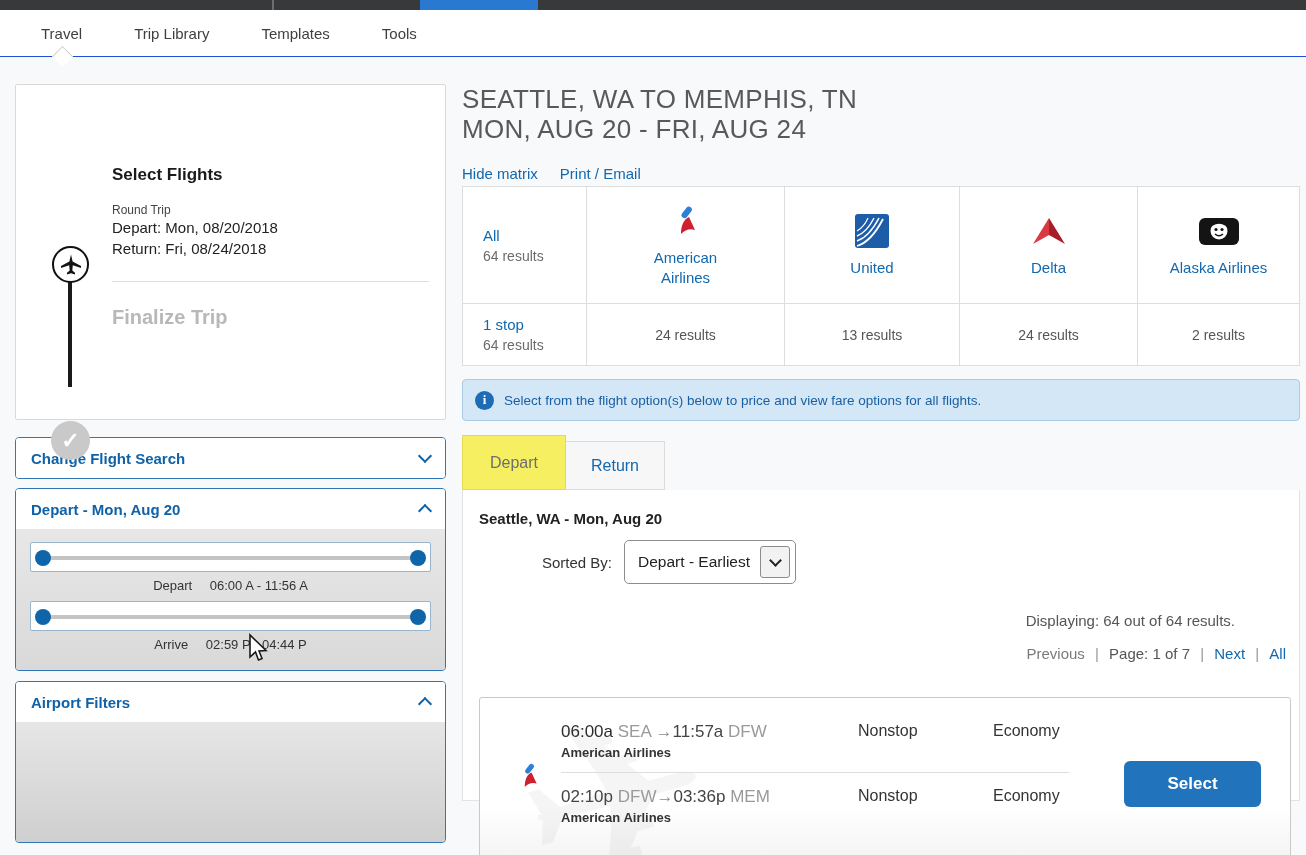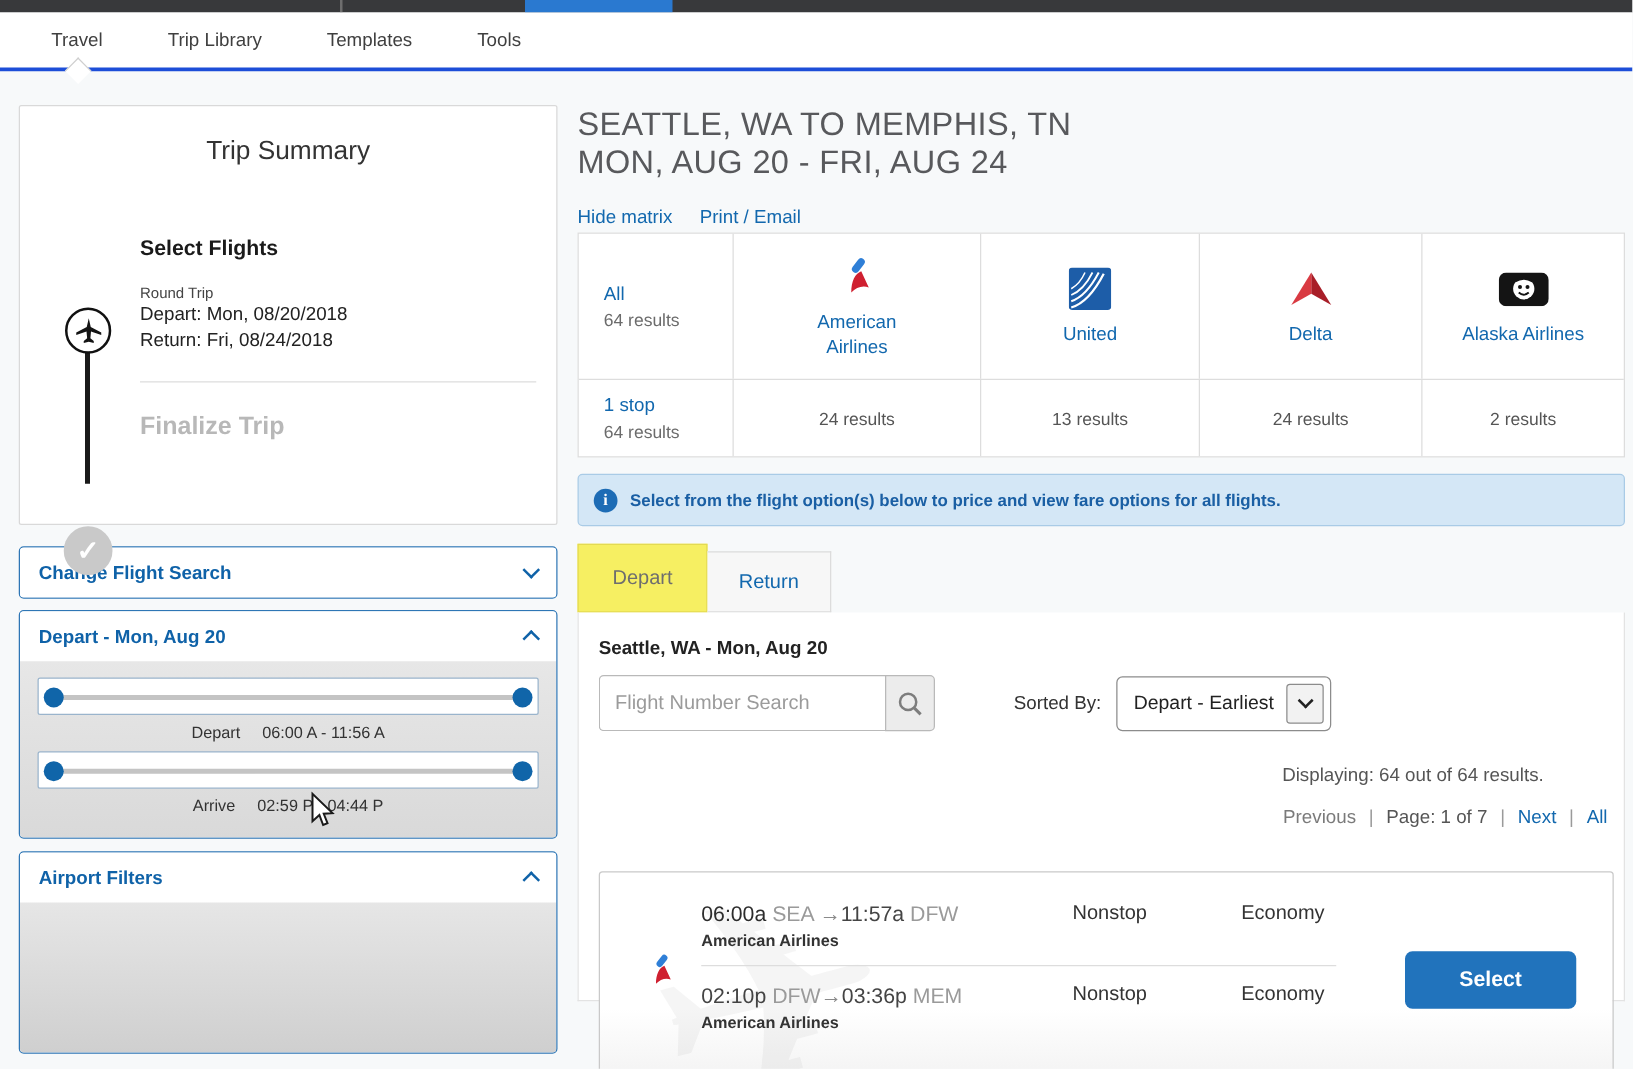--- a/index.html
+++ b/index.html
@@ -6,21 +6,21 @@
   html,body { width:1306px; height:855px; overflow:hidden; background:#f7f9fa;
               font-family:"Liberation Sans", sans-serif; position:relative; }
 
   
   .topbar { position:absolute; left:0; top:0; width:1306px; height:10px; background:#38393b; }
   .topbar .seg { position:absolute; left:420px; top:0; width:118px; height:10px; background:#2a79d0; }
   .topbar .tick { position:absolute; left:272px; top:0; width:2px; height:10px; background:#6e6e6e; }
 
   
   .nav { position:absolute; left:0; top:10px; width:1306px; height:47px; background:#fff;
-         border-bottom:3px solid #1d4ed8; display:flex; align-items:center; padding-left:41px; }
+         border-bottom:1px solid #1d4ed8; display:flex; align-items:center; padding-left:41px; }
   .nav-item { font-size:15px; color:#3f3f3f; margin-right:52px; cursor:pointer; white-space:nowrap; }
   .nav-notch { position:absolute; left:55px; top:49px; width:15px; height:15px; background:#fff;
                border-top:1px solid #cfcfcf; border-left:1px solid #cfcfcf; transform:rotate(45deg); }
 
   
   .sidebar { position:absolute; left:15px; top:84px; width:431px; }
   .panel-white { background:#fff; border:1px solid #d9d9d9; border-radius:2px; }
   .trip-summary { height:336px; position:relative; padding-top:24px; }
   .ts-title { text-align:center; font-size:21px; color:#333; }
   .ts-rail { position:absolute; left:52px; top:196px; width:4px; height:106px; background:#1a1a1a; }
@@ -78,21 +78,21 @@
   .m-sub { color:#6b6b6b; font-size:14px; margin-top:4px; }
   .m-logo { height:38px; display:flex; align-items:center; justify-content:center; margin-bottom:8px; }
   .m-airline { color:#1268ae; font-size:15px; text-align:center; line-height:20px; width:110px; cursor:pointer; }
   .m-results { color:#555; font-size:14px; }
 
   .info-banner { margin-top:13px; background:#d4e7f6; border:1px solid #a9cbe6; border-radius:4px;
                  height:42px; display:flex; align-items:center; padding:0 12px; }
   .info-icon { width:19px; height:19px; border-radius:50%; background:#1d6cb5; color:#fff; flex:none;
                display:flex; align-items:center; justify-content:center; }
   .info-icon::before { content:"i"; font-size:13px; font-weight:bold; font-family:"Liberation Serif",serif; }
-  .info-text { color:#1a5fa4; font-size:13.5px; font-weight:bold; margin-left:10px; }
+  .info-text { color:#1a5fa4; font-size:13.5px; font-weight:normal; margin-left:10px; }
 
   .tabs { margin-top:14px; display:flex; align-items:flex-end; height:55px; position:relative; }
   .tab-depart { width:104px; height:55px; background:#f6ef62; border:1px solid #e3da52;
                 display:flex; align-items:center; justify-content:center;
                 font-size:16px; color:#6e6e6e; cursor:pointer; }
   .tab-return { width:99px; height:49px; background:#f7f7f7; border:1px solid #dcdcdc; border-left:none;
                 display:flex; align-items:center; justify-content:center;
                 font-size:16px; color:#1268ae; cursor:pointer; }
 
   .results-panel { background:#fff; border:1px solid #e3e3e3; border-top:none; width:838px; height:311px;
@@ -154,21 +154,20 @@
   <div class="nav-item">Travel</div>
   <div class="nav-item">Trip Library</div>
   <div class="nav-item">Templates</div>
   <div class="nav-item">Tools</div>
 </div>
 <div class="nav-notch"></div>
 
 <div class="sidebar">
 
   <div class="panel-white trip-summary">
-    <div class="ts-title">Trip Summary</div>
     <div class="ts-rail"></div>
     <div class="ts-plane-circle">
       <svg width="24" height="24" viewBox="0 0 24 24">
         <path d="M12 1.5 L13.6 8.6 L22 13 L22 15 L13.8 12.2 L13.3 17.6 L16 19.8 L16 21.4 L12 20.3 L8 21.4 L8 19.8 L10.7 17.6 L10.2 12.2 L2 15 L2 13 L10.4 8.6 Z" fill="#141414"></path>
       </svg>
     </div>
     <div class="ts-check-circle"></div>
     <div class="ts-body">
       <div class="ts-step1">Select Flights</div>
       <div class="ts-roundtrip">Round Trip</div>
@@ -313,29 +312,20 @@
 
   <div class="tabs">
     <div class="tab-depart">Depart</div>
     <div class="tab-return">Return</div>
   </div>
 
   <div class="results-panel">
     <div class="results-heading">Seattle, WA - Mon, Aug 20</div>
 
     <div class="search-row">
-      <div class="search-group">
-        <input class="search-input" type="text" placeholder="Flight Number Search" style="">
-        <div class="search-btn">
-          <svg width="22" height="22" viewBox="0 0 22 22">
-            <circle cx="9.5" cy="9.5" r="6.5" fill="none" stroke="#7d7d7d" stroke-width="2"></circle>
-            <line x1="14.5" y1="14.5" x2="19.5" y2="19.5" stroke="#7d7d7d" stroke-width="2.4"></line>
-          </svg>
-        </div>
-      </div>
       <div class="sort-group">
         <span class="sort-label">Sorted By:</span>
         <div class="sort-select">
           <span class="sort-value">Depart - Earliest</span>
           <span class="sort-arrow-box">
             <span class="chev chev-down"></span>
           </span>
         </div>
       </div>
     </div>

